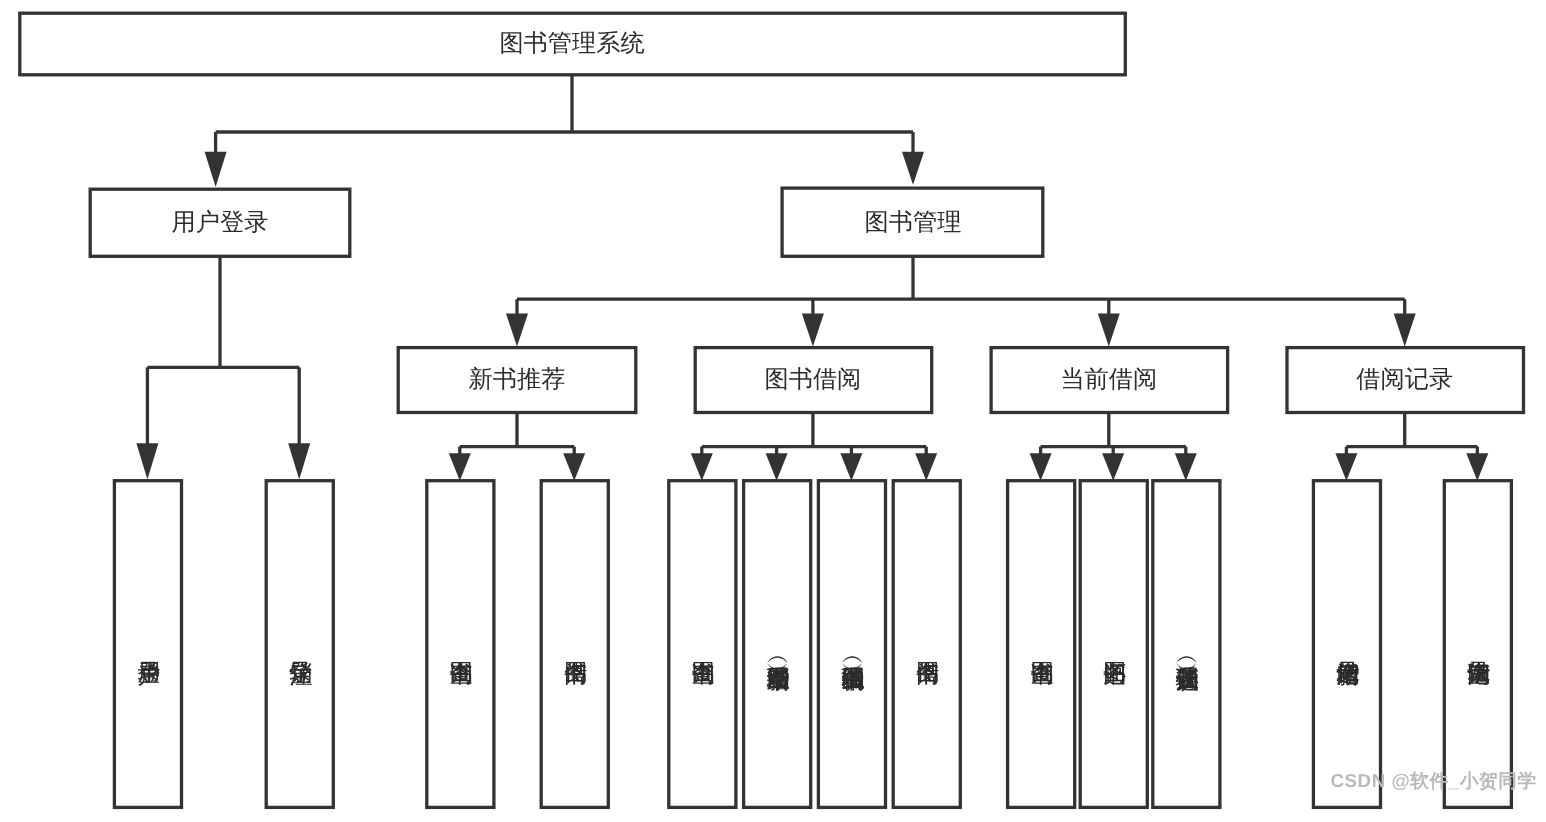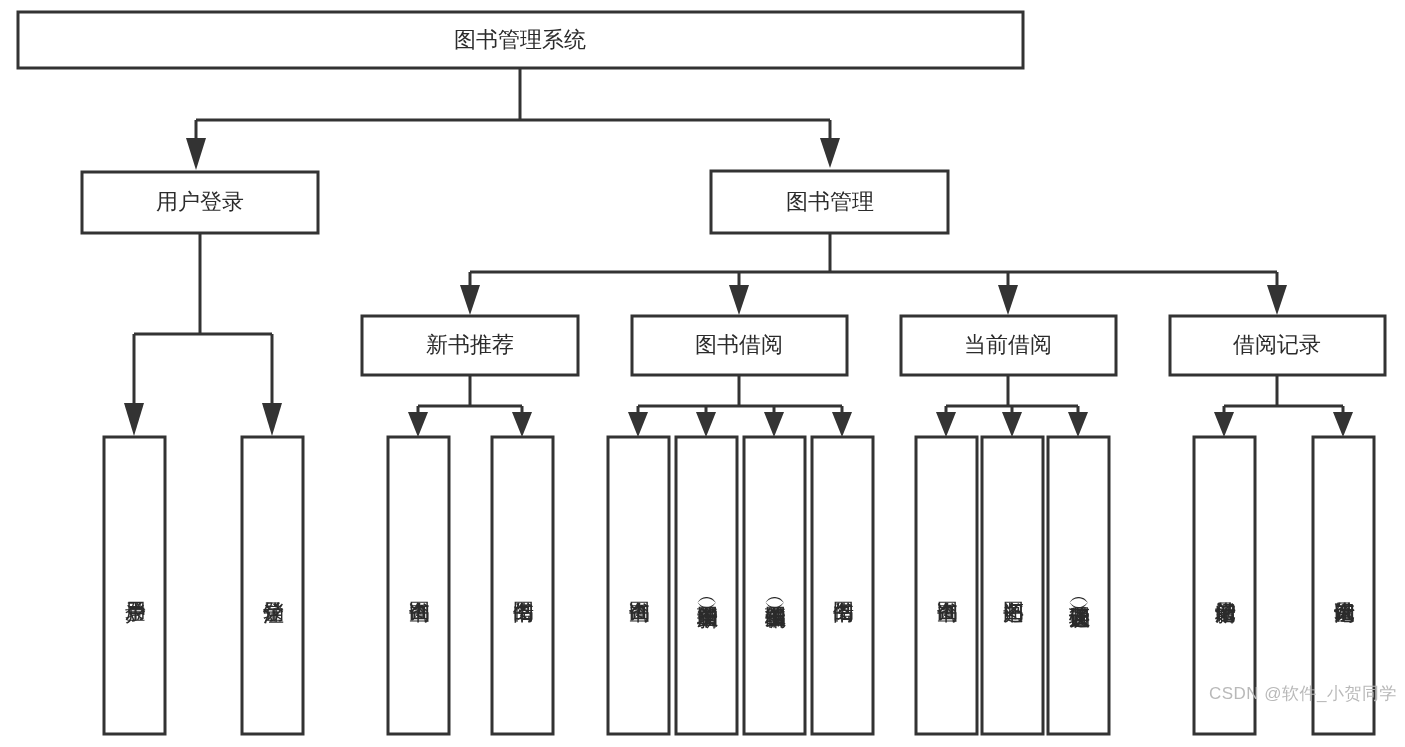--- a/index.html
+++ b/index.html
@@ -47,27 +47,28 @@
     font-size: 22px;
     text-anchor: middle;
     dominant-baseline: middle;
   }
   text.node-label.vert {
     font-size: 21px;
   }
   .watermark {
     position: absolute;
     right: 8px;
-    bottom: 20px;
+    bottom: 4px;
     font-family: "Liberation Sans", "DejaVu Sans", sans-serif;
     font-size: 17px;
     color: #b9b9b9;
     letter-spacing: 0.5px;
     white-space: nowrap;
     pointer-events: none;
+    font-weight: bold;
   }
 </style>
 </head>
 <body>
 
 <div id="diagram-root">
   <svg class="flow" viewBox="0 0 1405 747" xmlns="http://www.w3.org/2000/svg">
 
     <g>
       <path class="conn" d="M520,68 L520,120"></path>

